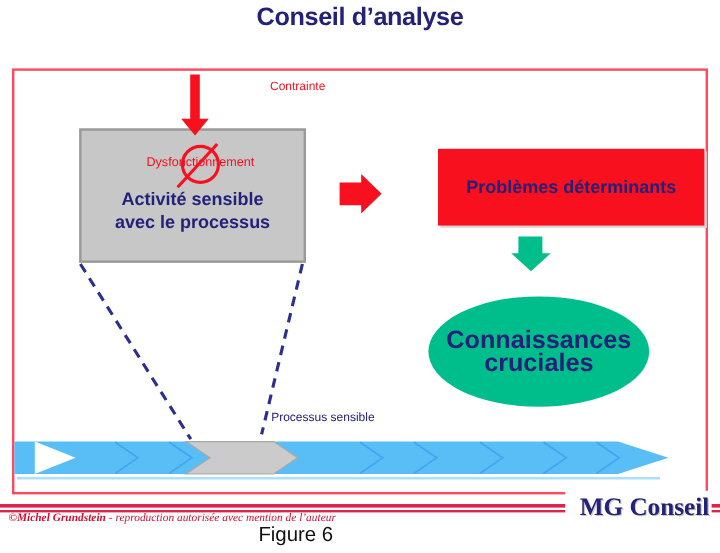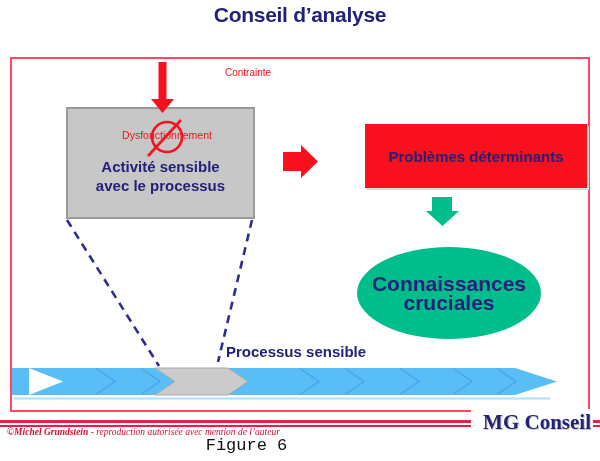--- a/index.html
+++ b/index.html
@@ -36,38 +36,38 @@
     font-size:15px;font-weight:bold;color:var(--navy);
     box-shadow:2px 2px 0 #d9d9d9;
     margin-left:25px;
   }
   .green-ellipse{
     left:357px;top:247px;width:184px;height:92px;background:var(--green);
     border-radius:50%;
     display:flex;flex-direction:column;align-items:center;justify-content:center;
     font-size:21px;font-weight:bold;line-height:19px;color:var(--navy);text-align:center;
   }
-  .process-label{left:226px;top:343px;font-size:15px;font-weight:bold;color:var(--navy);}
+  .process-label{left:226px;top:343px;font-size:10px;font-weight:normal;color:var(--navy);}
   .overlay-svg{left:0;top:0;width:600px;height:461px;pointer-events:none;z-index:5;}
   .rule{left:0;width:600px;background:var(--rule_red);z-index:1;}
   .rule-top{top:420px;height:2.5px;}
   .rule-bottom{top:425px;height:1.5px;}
   .copyright{
     left:7px;top:427px;font-family:"Liberation Serif",serif;font-style:italic;
     font-size:9.5px;color:var(--copyright_red);white-space:nowrap;z-index:2;
   }
   .copyright .name{font-weight:bold;}
   .logo{
     top:409px;right:7px;background:#fff;padding:1px 2px 2px 12px;z-index:3;
     font-family:"Liberation Serif",serif;font-weight:bold;font-size:21px;
     color:var(--navy);text-shadow:1px 1px 0 #c8c8c8;
   }
   .figure-caption{
     left:0;top:436px;width:493px;text-align:center;
-    font-family:Liberation Mono, monospace;font-size:17px;color:#111;
+    font-family:Liberation Sans, sans-serif;font-size:17px;color:#111;
   }
 </style>
 </head>
 <body>
 
 <div class="slide">
 
   <div class="abs slide-title">Conseil d’analyse</div>
 
   <div class="abs frame"></div>

